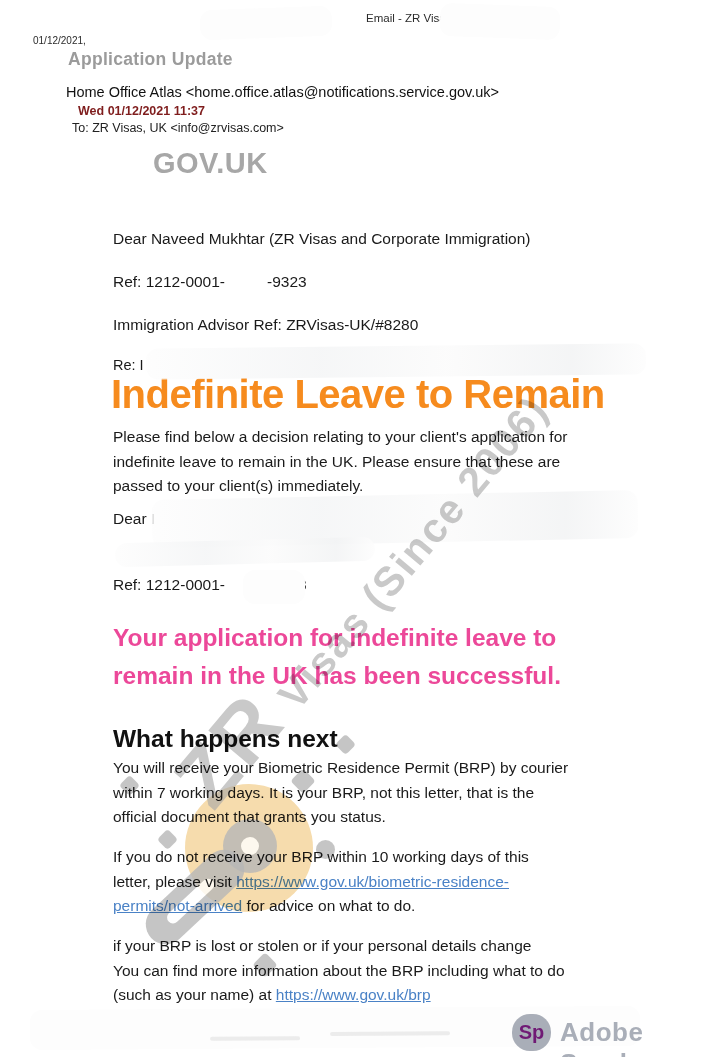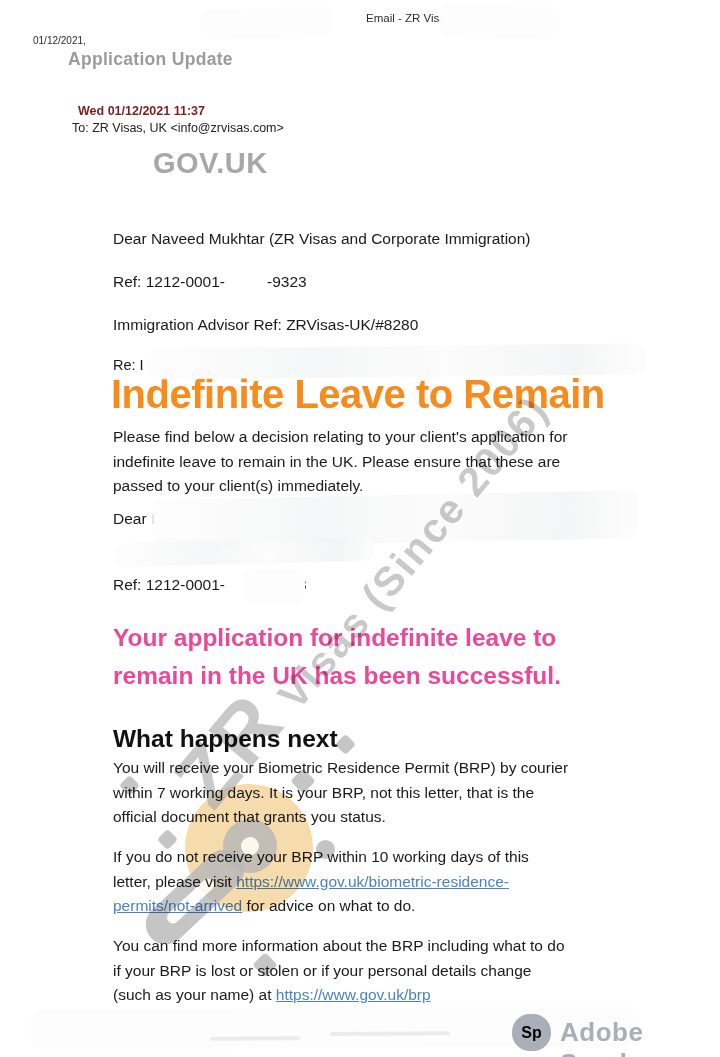--- a/index.html
+++ b/index.html
@@ -61,32 +61,33 @@
   .wm-shaft{position:absolute;left:135px;top:877px;width:120px;height:40px;border-radius:20px;background:#b7b7b7;opacity:.8;transform:rotate(-43deg);}
   .wm-slot{position:absolute;left:24px;top:14px;width:60px;height:12px;border-radius:6px;background:#fff;}
   .wm-dot{position:absolute;background:#b7b7b7;opacity:.8;border-radius:4px;transform:rotate(-45deg);}
   .wm-text{position:absolute;left:240px;top:731px;height:104px;display:flex;align-items:baseline;gap:14px;
     transform:rotate(-50deg);transform-origin:0 100%;opacity:.62;white-space:nowrap;}
   .wm-zr{font-size:82px;font-weight:700;color:#a8a8a8;letter-spacing:4px;line-height:1;}
   .wm-tagline{font-size:41px;font-weight:700;color:#a8a8a8;letter-spacing:2px;line-height:1;}
 
   
   .spark-badge{left:512px;top:1014px;width:39px;height:37px;border-radius:18px;background:#a9aeb8;
-    display:flex;align-items:center;justify-content:center;font-size:16px;font-weight:700;color:#000000;}
+    display:flex;align-items:center;justify-content:center;font-size:20px;font-weight:700;color:#701a75;}
   .spark-name{left:560px;top:1017px;font-size:26px;font-weight:700;color:#a9aeb8;letter-spacing:.5px;}
 </style>
 </head>
 <body>
 
 <div class="page">
 
   <div class="abs print-date">01/12/2021,</div>
   <div class="abs print-title">Email - ZR Visas, UK</div>
 
   <div class="abs app-update">Application Update</div>
+  <div class="abs from-line">Home Office Atlas &lt;home.office.atlas@notifications.service.gov.uk&gt;</div>
   <div class="abs sent-line">Wed 01/12/2021 11:37</div>
   <div class="abs to-line">To:  ZR Visas, UK &lt;info@zrvisas.com&gt;</div>
   <div class="abs govuk">GOV.UK</div>
 
   <div class="abs body-line salutation-advisor">Dear Naveed Mukhtar (ZR Visas and Corporate Immigration)</div>
 
   <div class="abs body-line ref-line-1"><span>Ref: 1212-0001-</span><span class="ref-gap"></span><span>-9323</span></div>
 
   <div class="abs body-line advisor-ref">Immigration Advisor Ref: ZRVisas-UK/#8280</div>
   <div class="abs body-line re-line">Re: I</div>
@@ -115,22 +116,22 @@
     <div>official document that grants you status.</div>
   </div>
 
   <div class="abs para not-arrived-para">
     <div>If you do not receive your BRP within 10 working days of this</div>
     <div><span>letter, please visit </span><a class="doc-link">https://www.gov.uk/biometric-residence-</a></div>
     <div><a class="doc-link">permits/not-arrived</a><span> for advice on what to do.</span></div>
   </div>
 
   <div class="abs para more-info-para">
+    <div>if your BRP is lost or stolen or if your personal details change</div>
     <div>You can find more information about the BRP including what to do</div>
-    <div>if your BRP is lost or stolen or if your personal details change</div>
     <div><span>(such as your name) at </span><a class="doc-link">https://www.gov.uk/brp</a></div>
   </div>
 
   <div class="abs smudge sm-top-left"></div>
   <div class="abs smudge sm-top-right"></div>
   <div class="abs smudge tinted sm-re"></div>
   <div class="abs smudge tinted sm-dear-1"></div>
   <div class="abs smudge tinted sm-dear-2"></div>
   <div class="abs smudge sm-ref2"></div>
   <div class="abs smudge sm-footer">

